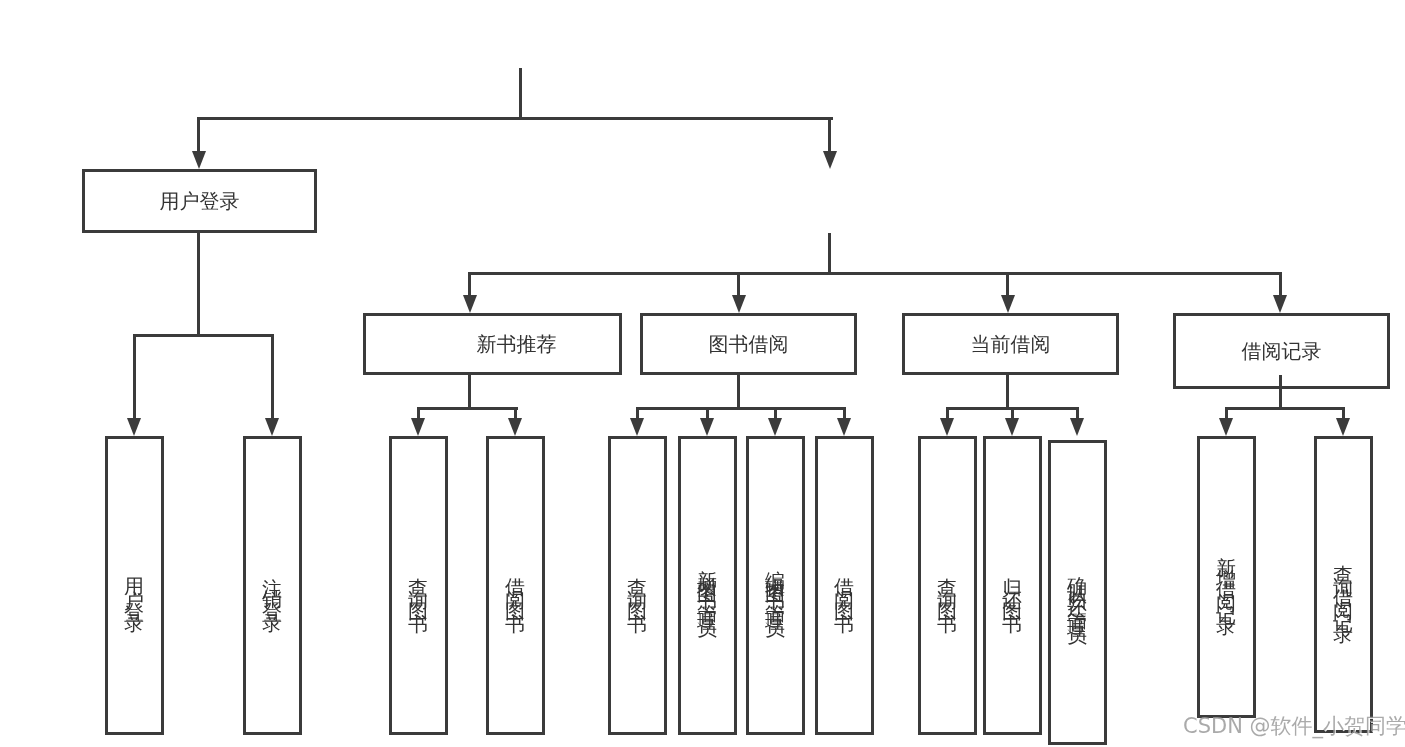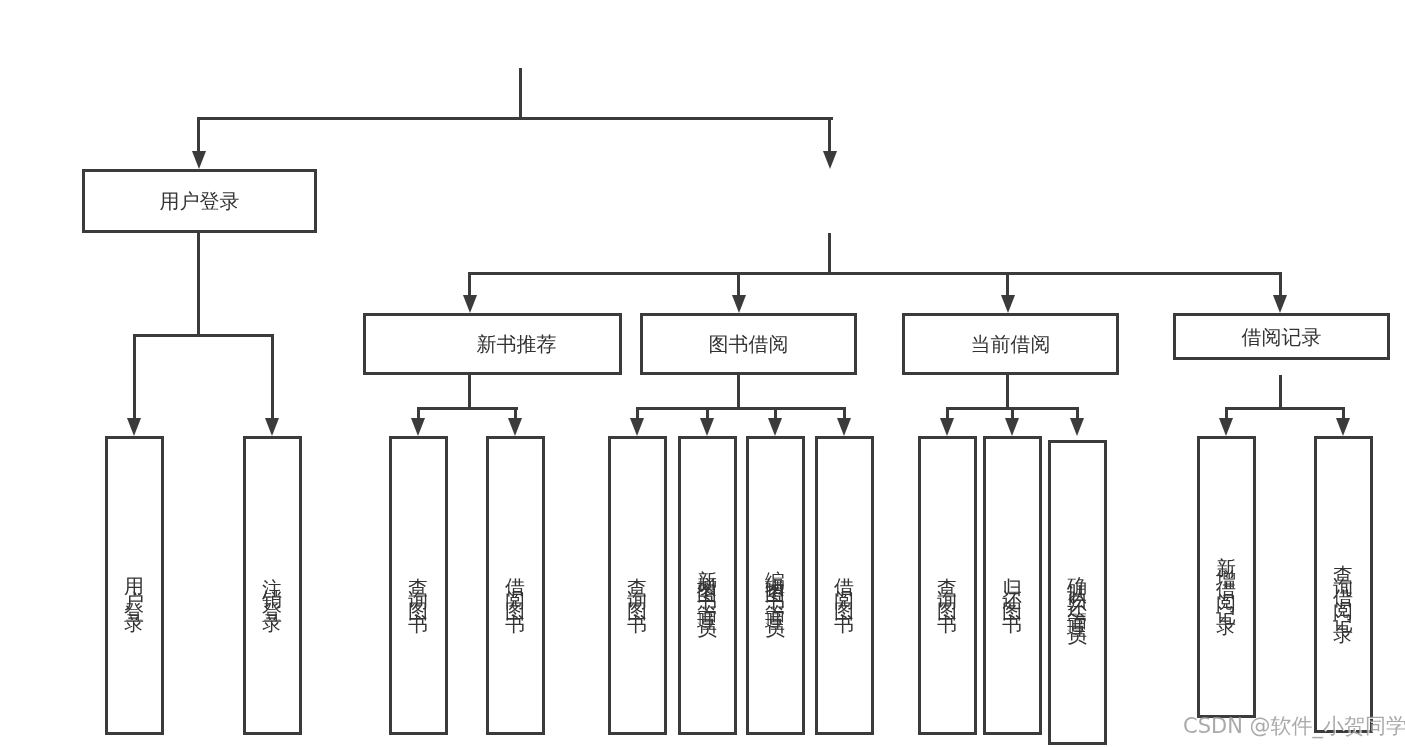--- a/index.html
+++ b/index.html
@@ -59,21 +59,21 @@
 
   <div class="node" style="left:82px; top:169px; width:235px; height:64px;">用户登录</div>
 
 
   <div class="node" style="left:363px; top:313px; width:259px; height:62px;padding-left:48px;">新书推荐</div>
 
   <div class="node" style="left:640px; top:313px; width:217px; height:62px;">图书借阅</div>
 
   <div class="node" style="left:902px; top:313px; width:217px; height:62px;">当前借阅</div>
 
-  <div class="node" style="left:1173px; top:313px; width:217px; height:47px;">借阅记录</div>
+  <div class="node" style="left:1173px; top:313px; width:217px; height:76px;">借阅记录</div>
 
   <div class="node vnode" style="left:105px; top:436px; width:59px; height:299px;">用户登录</div>
 
   <div class="node vnode" style="left:243px; top:436px; width:59px; height:299px;">注销登录</div>
 
   <div class="node vnode" style="left:389px; top:436px; width:59px; height:299px;">查询图书</div>
 
   <div class="node vnode" style="left:486px; top:436px; width:59px; height:299px;">借阅图书</div>
 
   <div class="node vnode" style="left:608px; top:436px; width:59px; height:299px;">查询图书</div>

